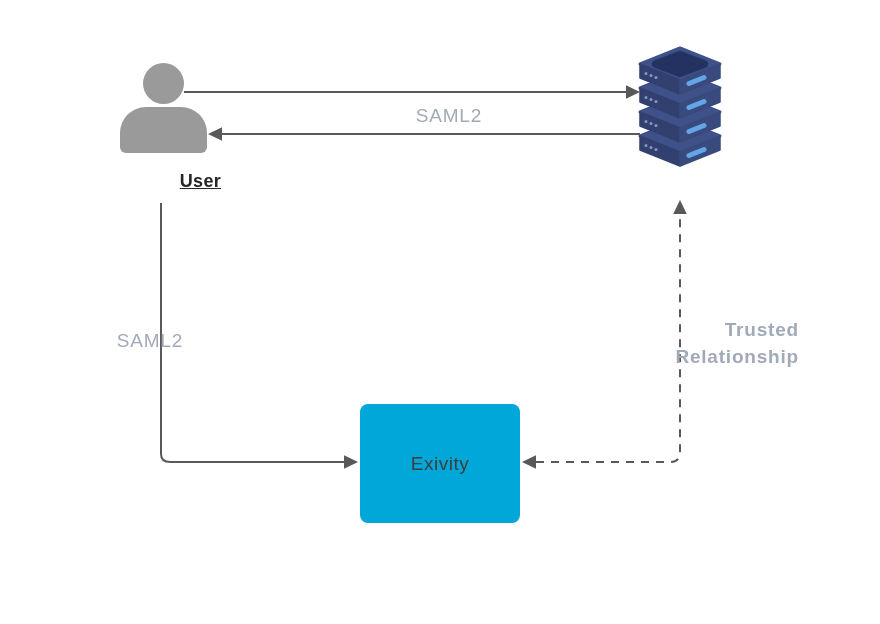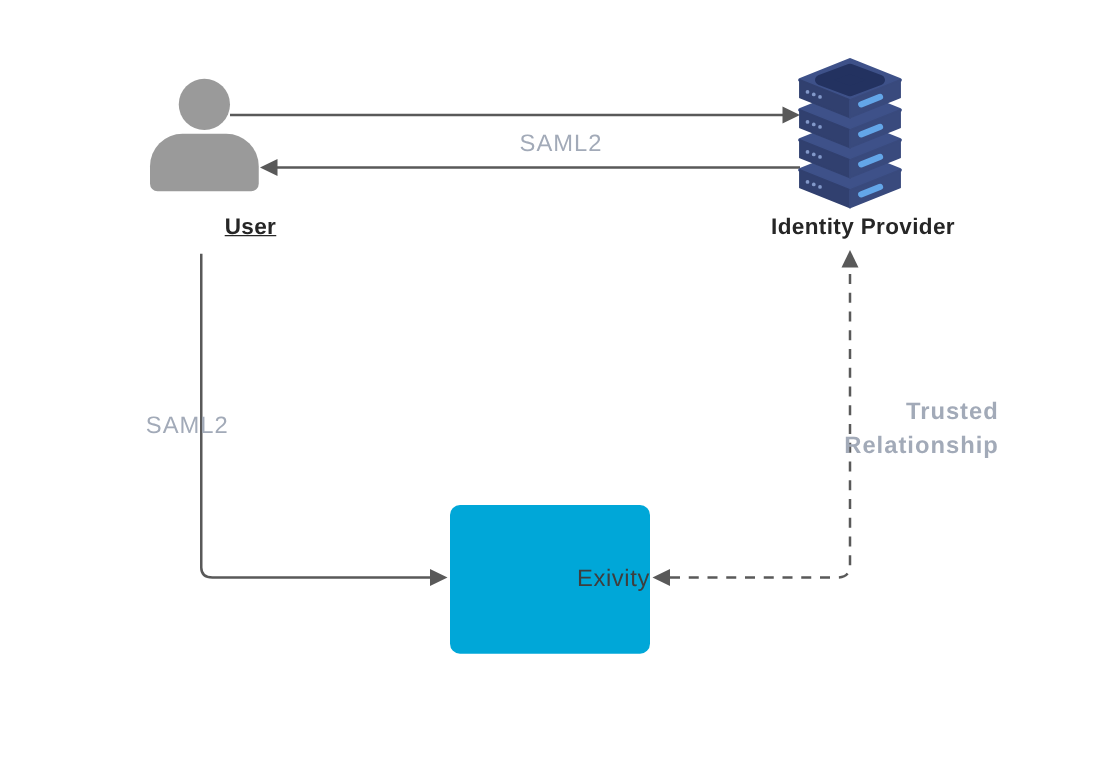--- a/index.html
+++ b/index.html
@@ -35,21 +35,21 @@
   .idp-icon{position:absolute; left:634px; top:44px; width:92px; height:124px;}
   .slab .top{fill:var(--server_rim); stroke:var(--server_rim); stroke-width:3; stroke-linejoin:round;}
   .slab .left{fill:var(--server_left); stroke:var(--server_left); stroke-width:1.5; stroke-linejoin:round;}
   .slab .right{fill:var(--server_right); stroke:var(--server_right); stroke-width:1.5; stroke-linejoin:round;}
   .slab .slot{stroke:var(--server_slot); stroke-width:5; stroke-linecap:round;}
   .slab .dot{fill:var(--server_dot);}
   .slab .inset{fill:var(--server_inset); stroke:var(--server_inset); stroke-width:8; stroke-linejoin:round;}
   .sp-box{
     position:absolute; left:360px; top:404px; width:160px; height:119px;
     background:var(--sp_fill); border-radius:8px;
-    display:flex; align-items:center; justify-content:flex-end;
+    display:flex; align-items:center; justify-content:center;
     color:var(--sp_text); font-size:19px; letter-spacing:.5px;
   }
 </style>
 </head>
 <body>
 
 <div class="canvas">
 
   <svg class="edges" viewBox="0 0 880 624">
     <g>
@@ -114,19 +114,18 @@
         <circle class="dot" cx="17" cy="31.5" r="1.5"></circle>
         <circle class="dot" cx="22" cy="33.5" r="1.5"></circle>
     </g>
   </svg>
 
   <div class="sp-box">
     <span>Exivity</span>
   </div>
 
   <div class="lbl node" style="left:101px; top:171px; width:120px;text-decoration:underline;">User</div>
-  <div class="lbl node" style="left:594px; top:171px; width:170px;">Identity Provider</div>
 
   <div class="lbl muted" style="left:342px; top:103px; width:140px;">SAML2</div>
   <div class="lbl muted" style="left:43px; top:328px; width:140px;">SAML2</div>
   <div class="lbl muted" style="left:665px; top:316px; width:134px; line-height:27px;font-weight:bold;">Trusted Relationship</div>
 
 </div>
 
 </body></html>

